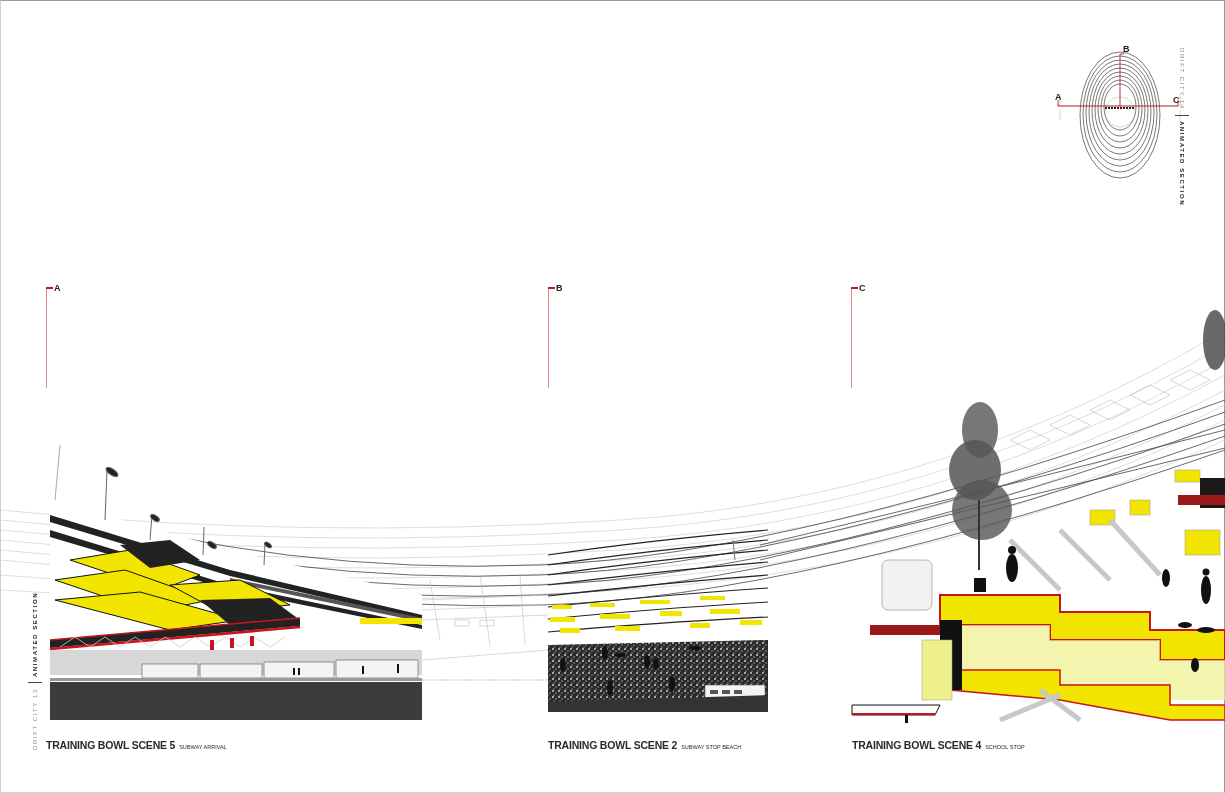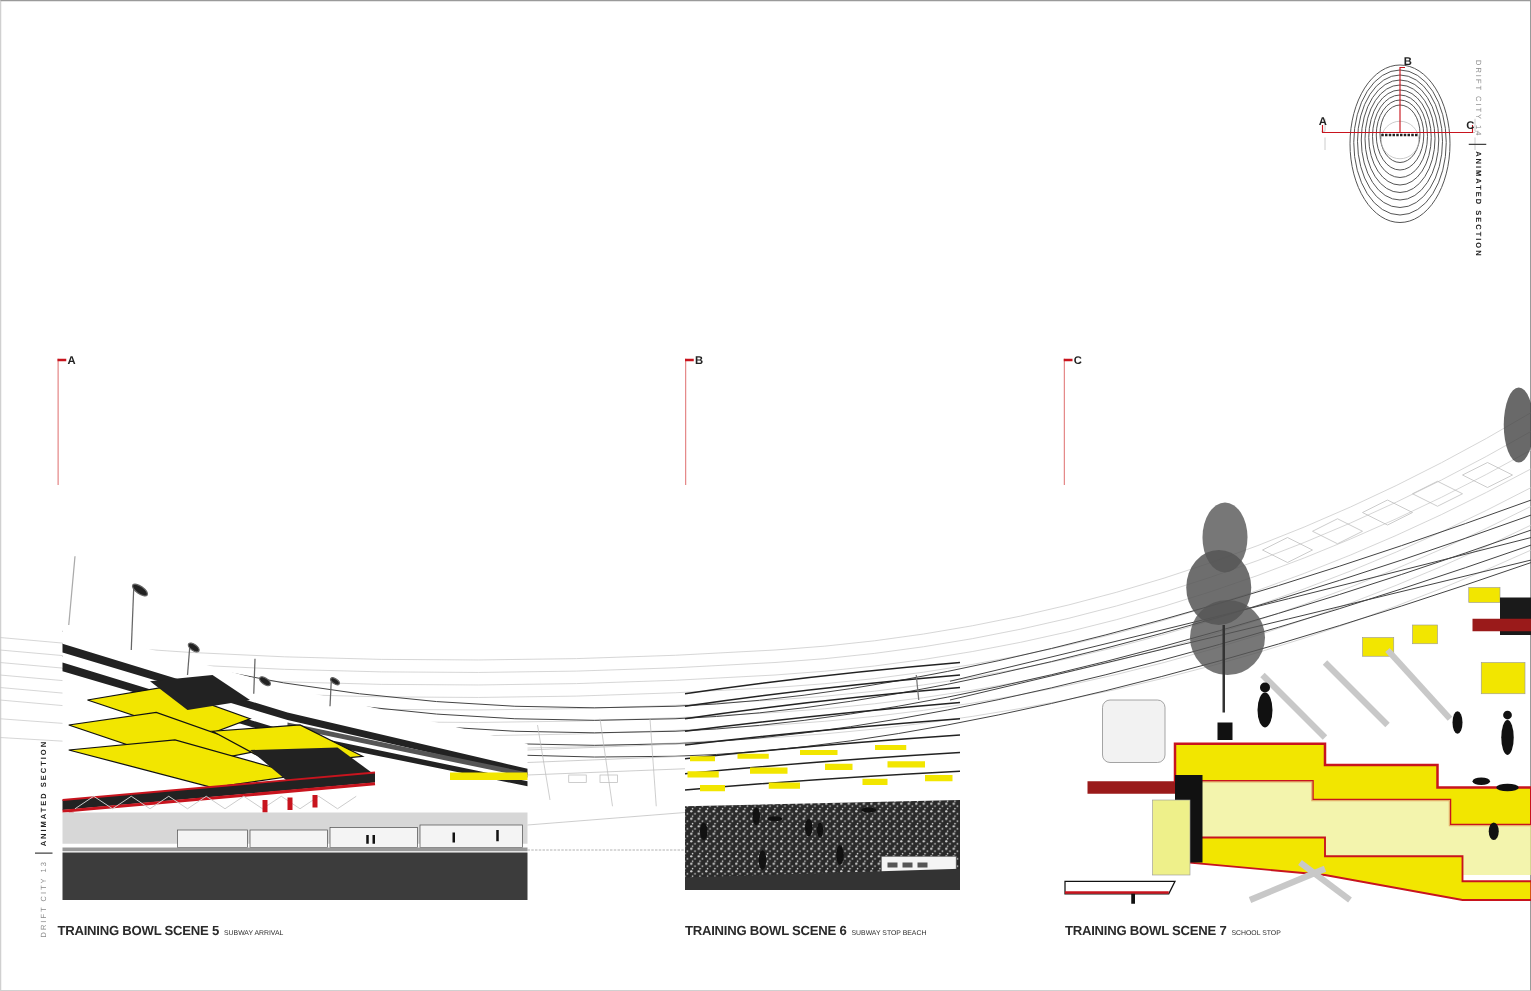--- a/index.html
+++ b/index.html
@@ -272,17 +272,17 @@
     <polygon points="852,705 940,705 935,715 852,715" fill="#fff" stroke="#111" stroke-width="1"></polygon>
     <line x1="852" y1="714" x2="935" y2="714" stroke="#c8141e" stroke-width="2"></line>
     <rect x="905" y="715" width="3" height="8" fill="#111"></rect>
   </g>
 </svg>
 
 <div class="caption" style="left:46px;top:739px;">
   <span>TRAINING BOWL SCENE 5</span><span class="sub">SUBWAY ARRIVAL</span>
 </div>
 <div class="caption" style="left:548px;top:739px;">
-  <span>TRAINING BOWL SCENE 6</span><span class="sub">SUBWAY STOP BEACH</span>
+  <span>TRAINING BOWL SCENE 2</span><span class="sub">SUBWAY STOP BEACH</span>
 </div>
 <div class="caption" style="left:852px;top:739px;">
-  <span>TRAINING BOWL SCENE 7</span><span class="sub">SCHOOL STOP</span>
+  <span>TRAINING BOWL SCENE 4</span><span class="sub">SCHOOL STOP</span>
 </div>
 
 </body></html>

